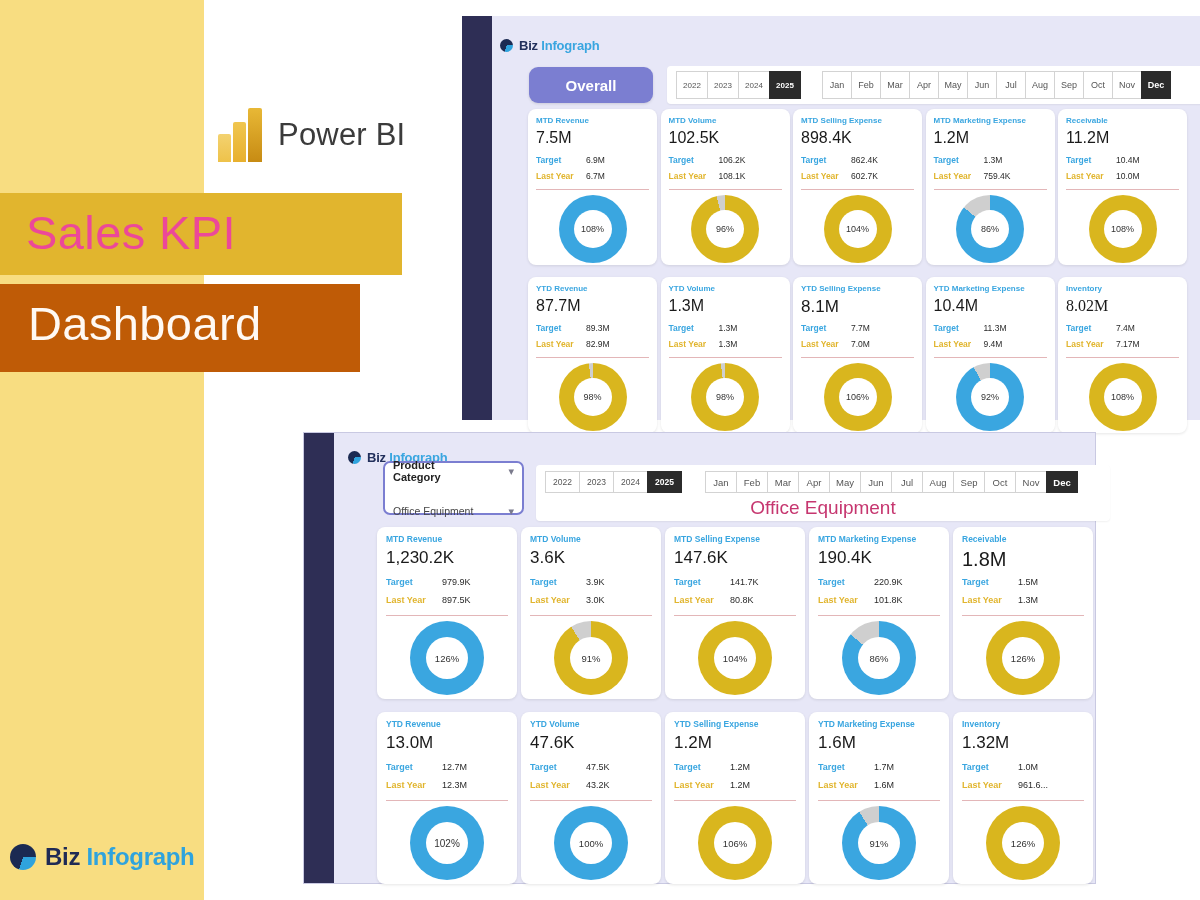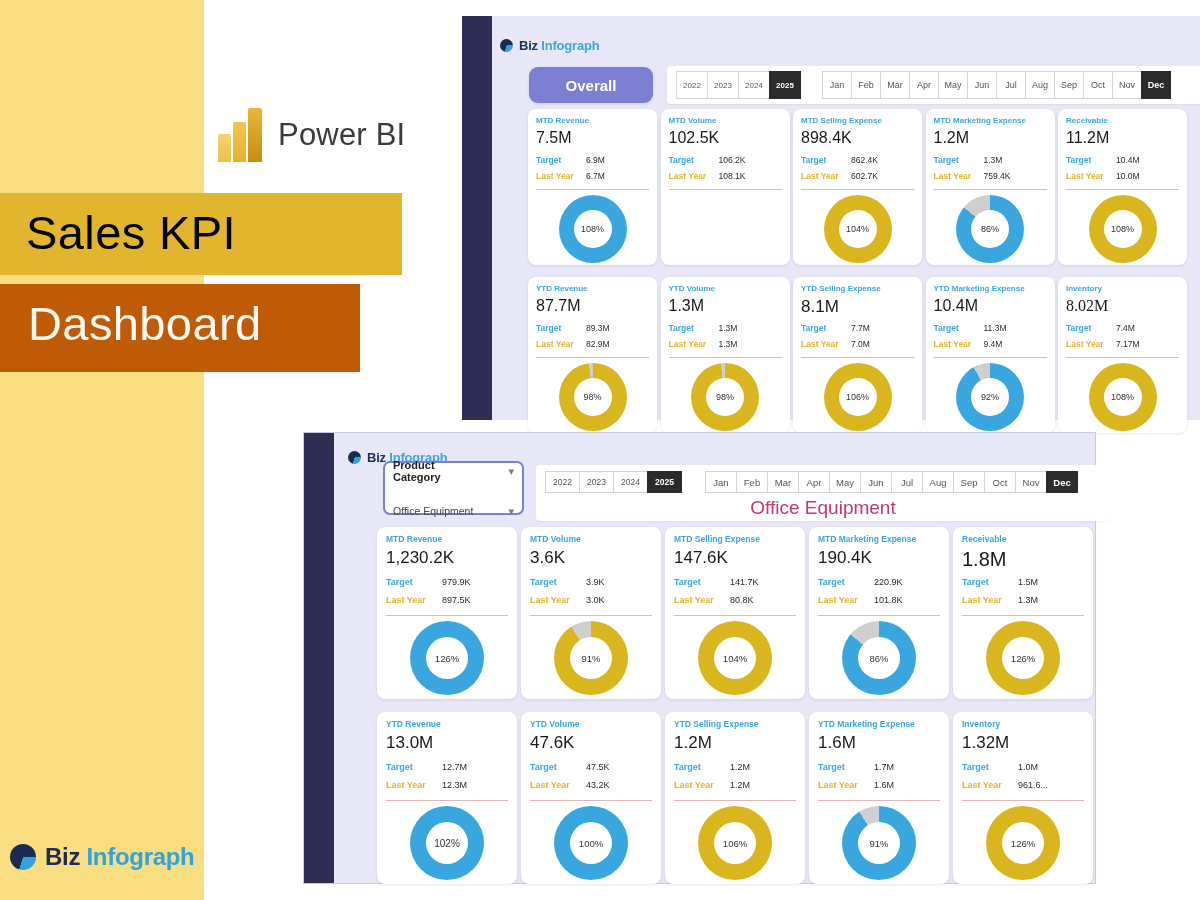--- a/index.html
+++ b/index.html
@@ -14,21 +14,21 @@
   #left-panel{position:absolute;left:0;top:0;width:204px;height:900px;background:#f8dd81;}
   #powerbi-logo{position:absolute;left:218px;top:108px;display:flex;align-items:center;gap:14px;}
   .pbi-bars{position:relative;width:46px;height:54px;}
   .pbi-bars i{position:absolute;bottom:0;display:block;border-radius:2px 2px 0 0;}
   .pbi-b1{left:0;width:13px;height:28px;background:linear-gradient(180deg,#f3d270,#eec24a);}
   .pbi-b2{left:15px;width:13px;height:40px;background:linear-gradient(180deg,#f0c64f,#e8b02e);}
   .pbi-b3{left:30px;width:14px;height:54px;background:linear-gradient(180deg,#e8b836,#c78b13);}
   #powerbi-text{font-size:31px;color:#3b3b3b;letter-spacing:.2px;}
 
   #title-block{position:absolute;left:0;top:193px;width:402px;height:82px;background:#e1b52e;}
-  #title-line1{position:absolute;left:26px;top:205px;font-size:47px;color:#000000;letter-spacing:.4px;}
+  #title-line1{position:absolute;left:26px;top:205px;font-size:47px;color:#ec4899;letter-spacing:.4px;}
   #subtitle-block{position:absolute;left:0;top:284px;width:360px;height:88px;background:#bf5b06;}
   #title-line2{position:absolute;left:28px;top:296px;font-size:47px;color:#fff9f3;letter-spacing:.4px;}
 
   #footer-logo{position:absolute;left:10px;top:843px;display:flex;align-items:center;gap:9px;}
   #footer-logo .fl-text{font-size:24px;font-weight:bold;letter-spacing:-.3px;}
   .fl-biz{color:#1f2a55;}
   .fl-info{color:#2fa3dd;}
 
   
   .dash{position:absolute;background:#e7e7f7;box-sizing:border-box;}
@@ -154,20 +154,23 @@
         <div class="c-value" style="position:absolute;left:8px;top:20px;font-size:16px;">102.5K</div>
         <div class="c-row" style="position:absolute;left:8px;top:46px;width:113px;font-size:8.5px;">
           <span class="c-lab t" style="width:50px;">Target</span>
           <span class="c-num">106.2K</span>
         </div>
         <div class="c-row" style="position:absolute;left:8px;top:62px;width:113px;font-size:8.5px;">
           <span class="c-lab y" style="width:50px;">Last Year</span>
           <span class="c-num">108.1K</span>
         </div>
         <div class="c-rule" style="position:absolute;left:8px;top:80px;width:113px;"></div>
+        <div class="donut" style="position: absolute; left: 30.5px; top: 86px; width: 68px; height: 68px; background: conic-gradient(rgb(217, 182, 30) 0deg, rgb(217, 182, 30) 345.6deg, rgb(207, 207, 207) 345.6deg, rgb(207, 207, 207) 360deg);">
+          <div class="hole" style="width:38px;height:38px;font-size:9px;">96%</div>
+        </div>
       </div>
       <div class="card" style="left: 331px; top: 93px; width: 129px; height: 156px;">
         <div class="c-title" style="position:absolute;left:8px;top:7px;font-size:8px;">MTD Selling Expense</div>
         <div class="c-value" style="position:absolute;left:8px;top:20px;font-size:16px;">898.4K</div>
         <div class="c-row" style="position:absolute;left:8px;top:46px;width:113px;font-size:8.5px;">
           <span class="c-lab t" style="width:50px;">Target</span>
           <span class="c-num">862.4K</span>
         </div>
         <div class="c-row" style="position:absolute;left:8px;top:62px;width:113px;font-size:8.5px;">
           <span class="c-lab y" style="width:50px;">Last Year</span>

